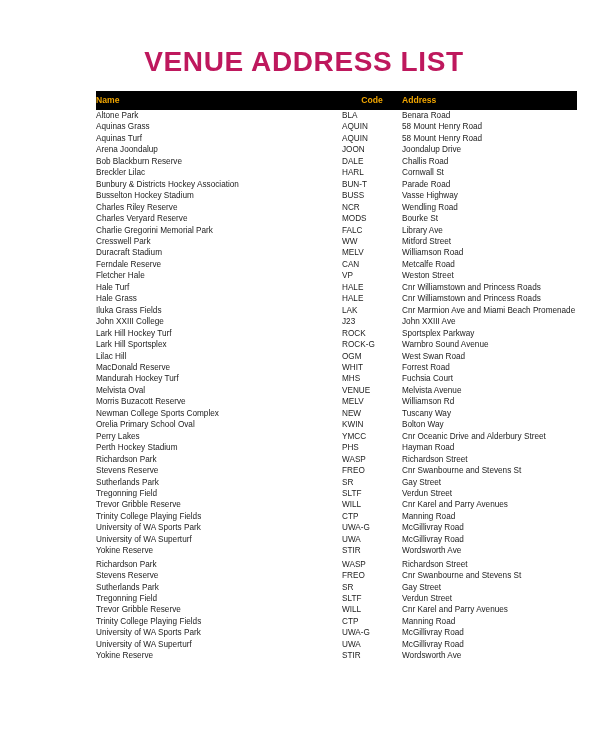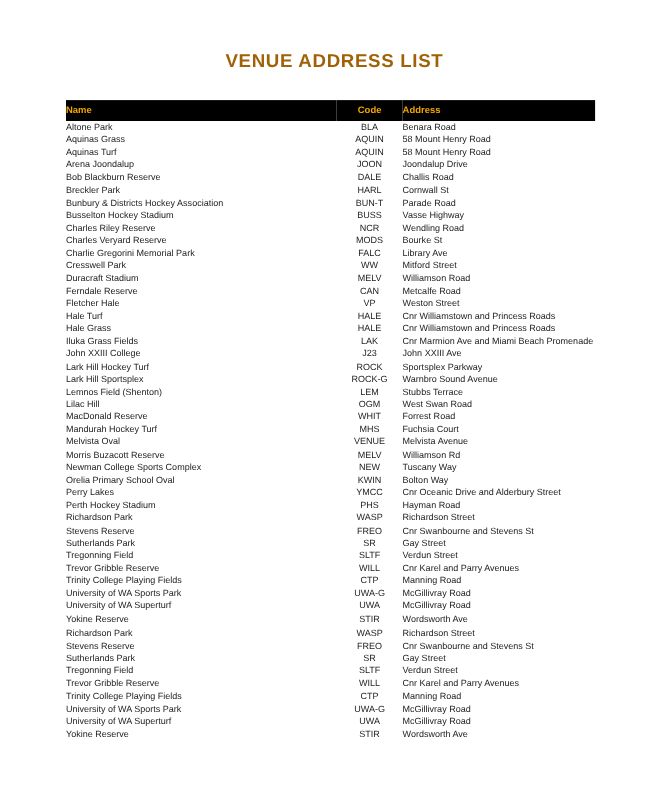--- a/index.html
+++ b/index.html
@@ -23,37 +23,38 @@
   }
 
   .doc-title {
     position: absolute;
     left: 0;
     top: 46px;
     width: 600px;
     text-align: center;
     padding-left: 8px;
     box-sizing: border-box;
-    font-size: 17px;
+    font-size: 28px;
     font-weight: bold;
     letter-spacing: 0.6px;
-    color: #a16207;
+    color: #be185d;
   }
 
   .table-wrap {
     position: absolute;
     left: 60px;
     top: 91px;
     width: 481px;
   }
 
   table.venue-table {
     border-collapse: collapse;
     width: 481px;
     table-layout: fixed;
+    margin-left: 36px;
   }
 
   table.venue-table thead tr {
     background: #000000;
   }
 
   table.venue-table thead th {
     color: #f0a500;
     font-size: 8.6px;
     font-weight: bold;
@@ -74,21 +75,21 @@
     font-size: 8.2px;
     line-height: 11.45px;
     height: 11.45px;
     padding: 0;
     color: #1c1c1c;
     white-space: nowrap;
     vertical-align: middle;
   }
 
   table.venue-table tbody td.col-code {
-    text-align: center;
+    text-align: left;
   }
 
   tbody tr.row-gap td {
     padding-top: 2px;
   }
 </style>
 </head>
 <body>
 
 <div class="page">
@@ -129,21 +130,21 @@
             <td class="col-name">Arena Joondalup</td>
             <td class="col-code">JOON</td>
             <td class="col-addr">Joondalup Drive</td>
           </tr>
           <tr class="venue-row">
             <td class="col-name">Bob Blackburn Reserve</td>
             <td class="col-code">DALE</td>
             <td class="col-addr">Challis Road</td>
           </tr>
           <tr class="venue-row">
-            <td class="col-name">Breckler Park</td>
+            <td class="col-name">Breckler Lilac</td>
             <td class="col-code">HARL</td>
             <td class="col-addr">Cornwall St</td>
           </tr>
           <tr class="venue-row">
             <td class="col-name">Bunbury &amp; Districts Hockey Association</td>
             <td class="col-code">BUN-T</td>
             <td class="col-addr">Parade Road</td>
           </tr>
           <tr class="venue-row">
             <td class="col-name">Busselton Hockey Stadium</td>
@@ -207,25 +208,20 @@
           </tr>
           <tr class="venue-row">
             <td class="col-name">Lark Hill Hockey Turf</td>
             <td class="col-code">ROCK</td>
             <td class="col-addr">Sportsplex Parkway</td>
           </tr>
           <tr class="venue-row">
             <td class="col-name">Lark Hill Sportsplex</td>
             <td class="col-code">ROCK-G</td>
             <td class="col-addr">Warnbro Sound Avenue</td>
-          </tr>
-          <tr class="venue-row">
-            <td class="col-name">Lemnos Field (Shenton)</td>
-            <td class="col-code">LEM</td>
-            <td class="col-addr">Stubbs Terrace</td>
           </tr>
           <tr class="venue-row">
             <td class="col-name">Lilac Hill</td>
             <td class="col-code">OGM</td>
             <td class="col-addr">West Swan Road</td>
           </tr>
           <tr class="venue-row">
             <td class="col-name">MacDonald Reserve</td>
             <td class="col-code">WHIT</td>
             <td class="col-addr">Forrest Road</td>

